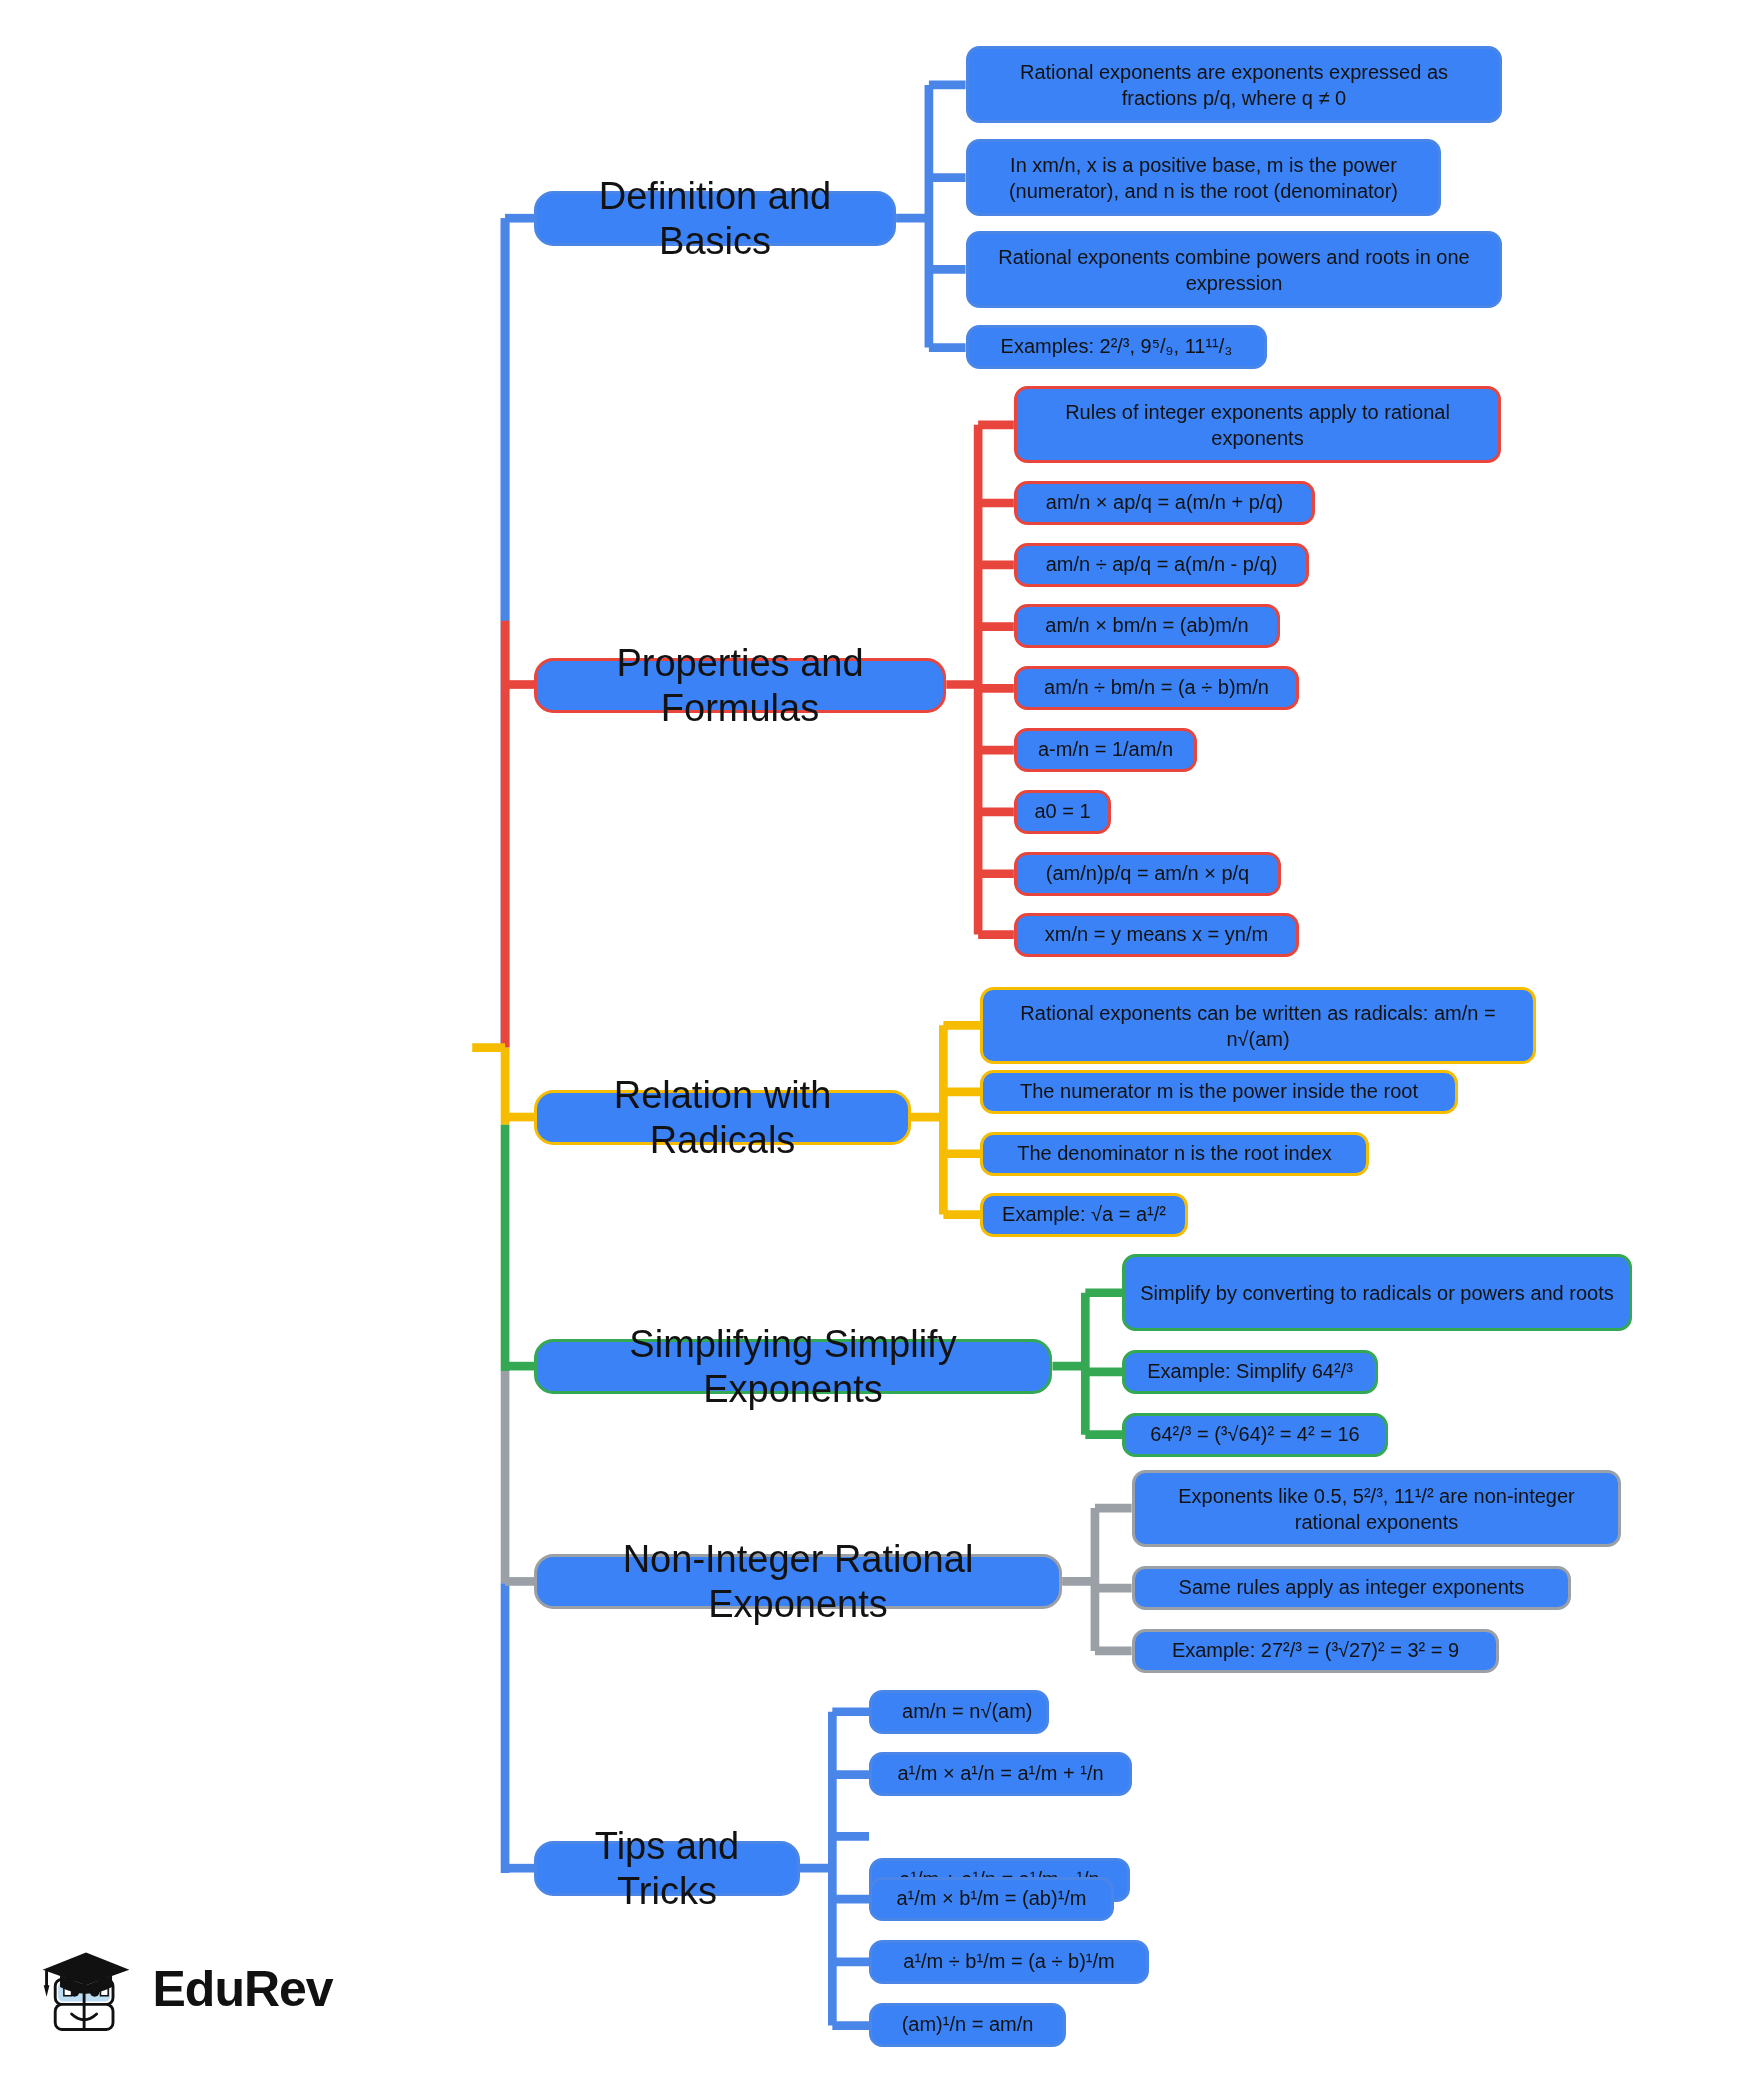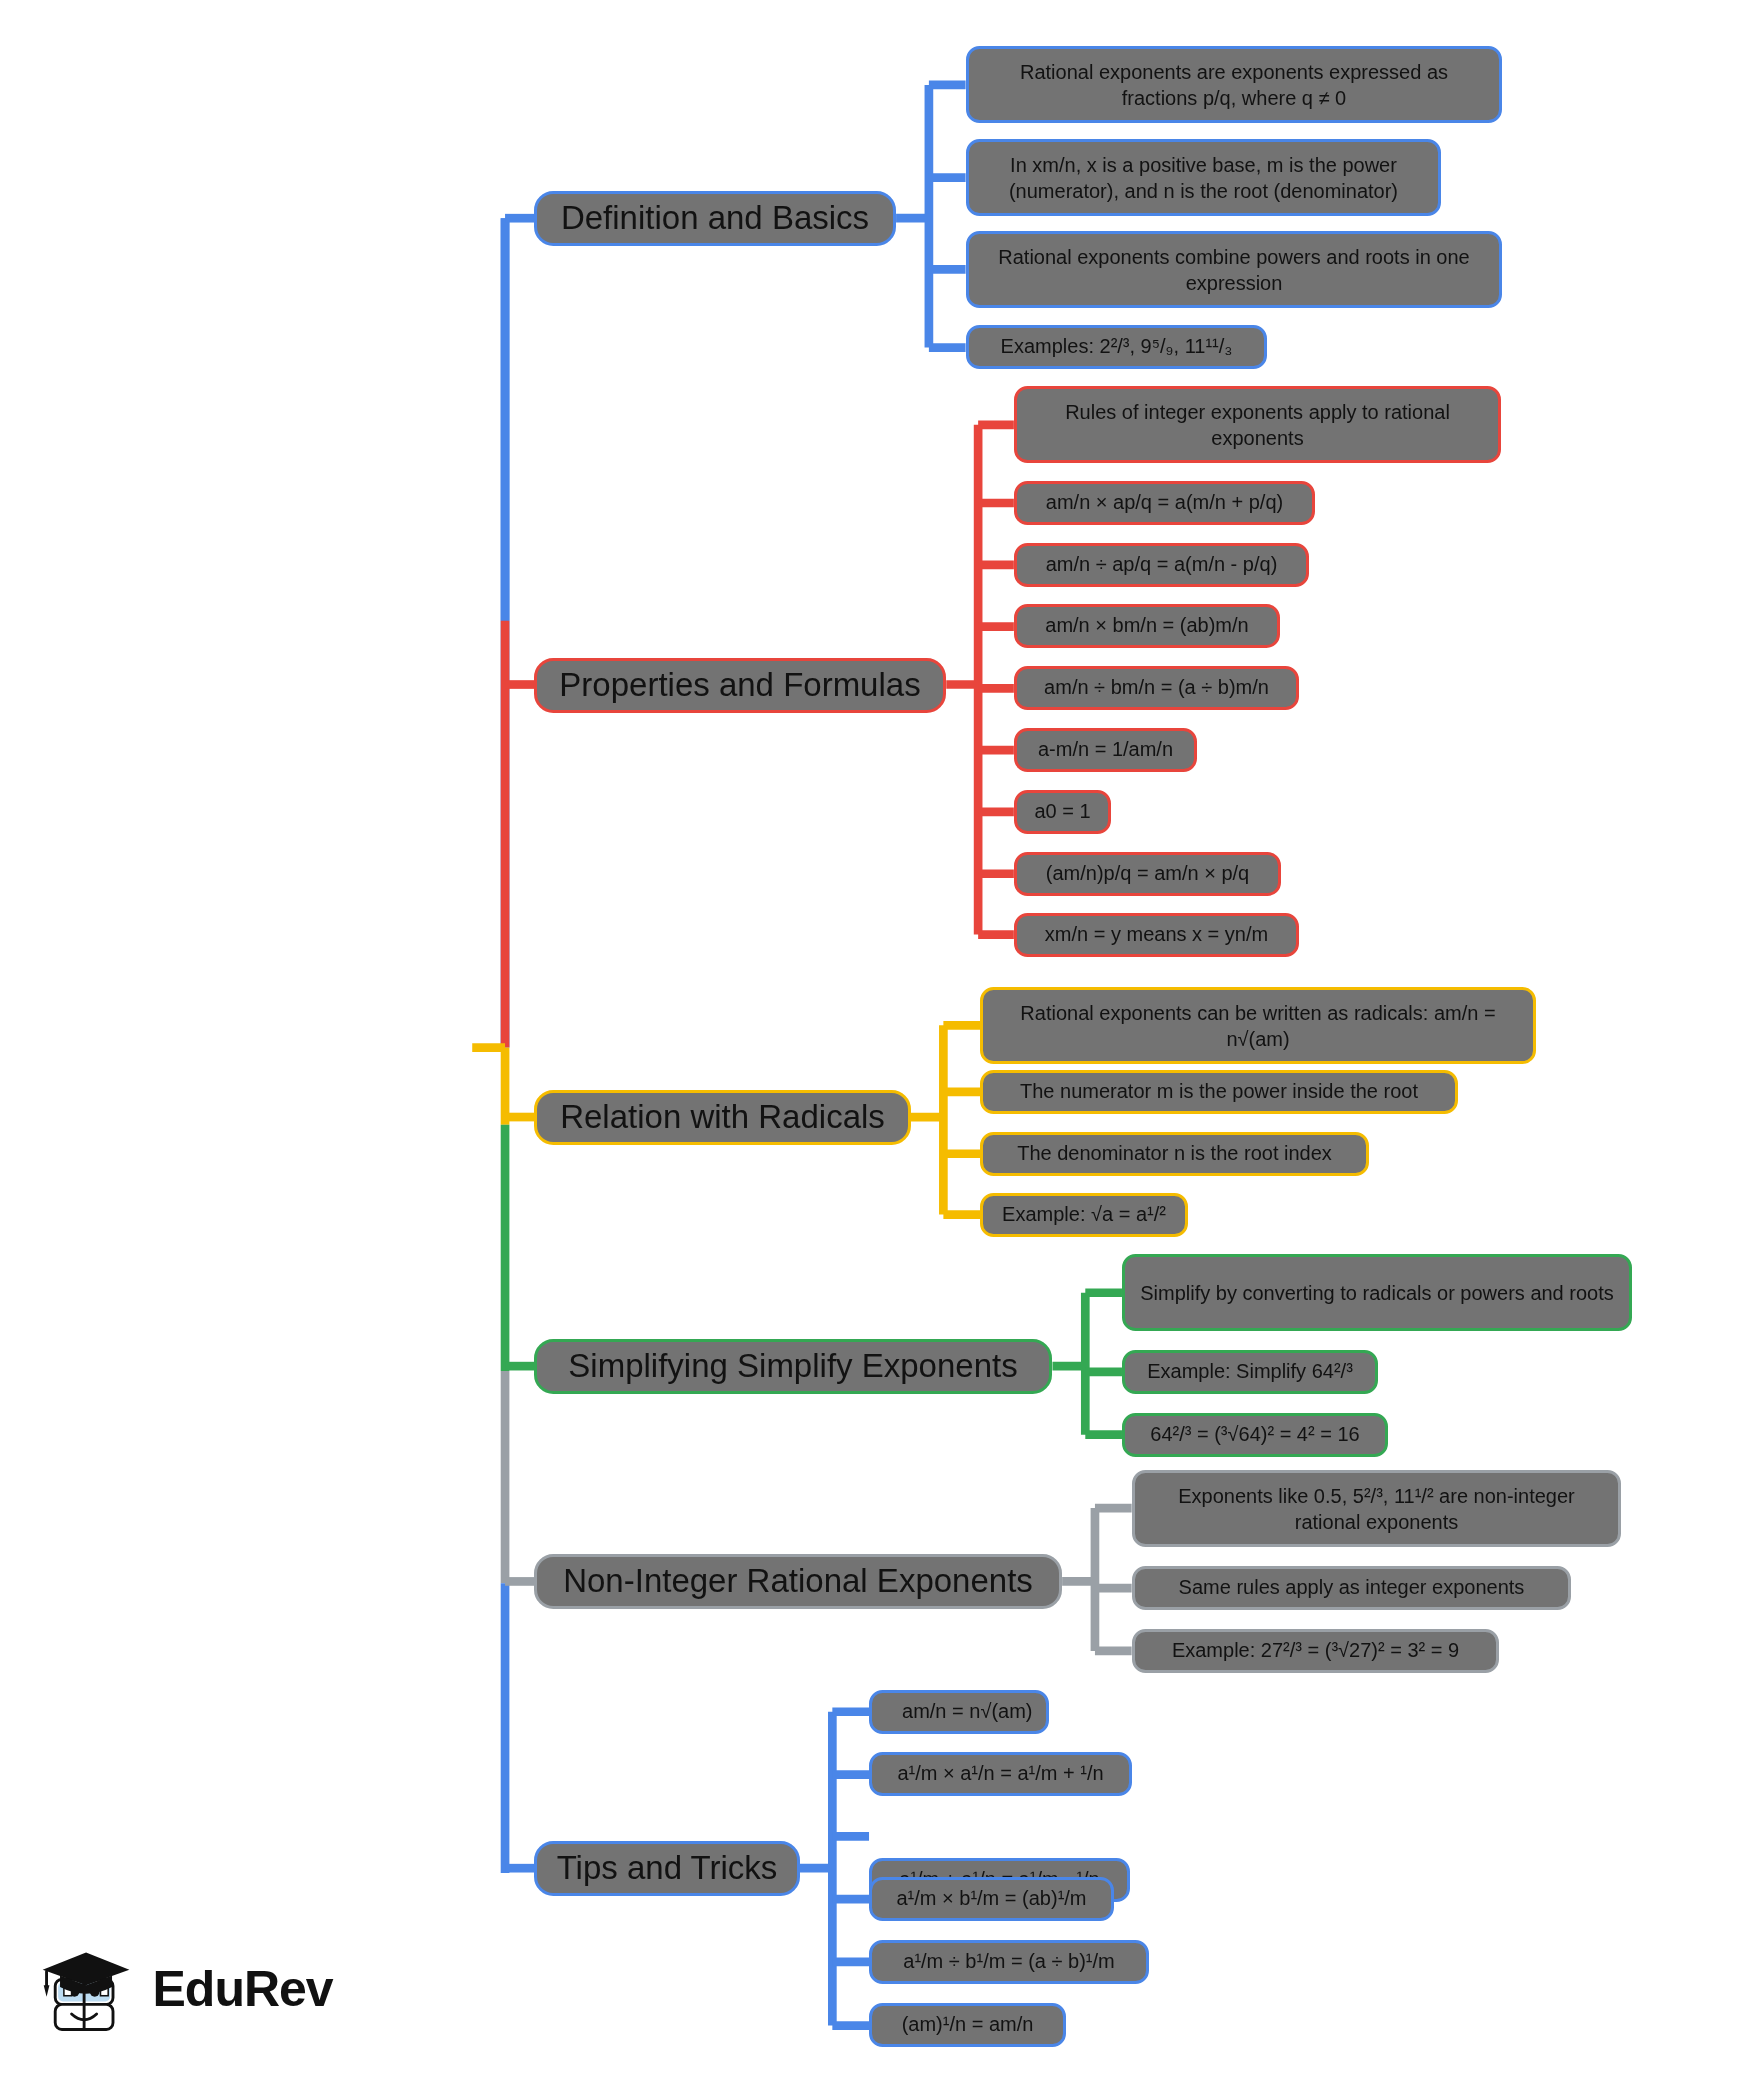--- a/index.html
+++ b/index.html
@@ -2,32 +2,32 @@
 <html><head>
 <meta charset="utf-8">
 <style>
   html,body{margin:0;padding:0;background:#ffffff;}
   body{width:1740px;height:2097px;position:relative;overflow:hidden;
        font-family:"Liberation Sans","DejaVu Sans",sans-serif;}
 
   #map{position:absolute;left:0;top:0;width:1740px;height:2097px;}
   svg.wires{position:absolute;left:0;top:0;width:1740px;height:2097px;pointer-events:none;}
 
-  .node{position:absolute;box-sizing:border-box;background:#737373;
+  .node{position:absolute;box-sizing:border-box;background:#3b82f6;
         border-style:solid;border-width:3.9px;border-radius:15.4px;
         display:flex;align-items:center;justify-content:center;
         text-align:center;color:#121212;line-height:1.18;}
 
   
   .root{background:#000000;border:none;border-radius:25px;color:#ffffff;
         font-size:32px;font-weight:bold;letter-spacing:0.2px;
         padding:0 21px;}
 
   
-  .branch{font-size:33px;padding:5.8px 15.4px;border-radius:19.3px;}
+  .branch{font-size:38px;padding:5.8px 15.4px;border-radius:19.3px;}
   
   .leaf{font-size:20px;padding:6.8px 13.5px;border-radius:13.5px;}
   .leaf.two-line{line-height:1.30;}
 
   .c-blue   {border-color:#4a86e8;}
   .c-red    {border-color:#e8453c;}
   .c-yellow {border-color:#f5bc00;}
   .c-green  {border-color:#34a853;}
   .c-gray   {border-color:#9aa0a6;}
 

